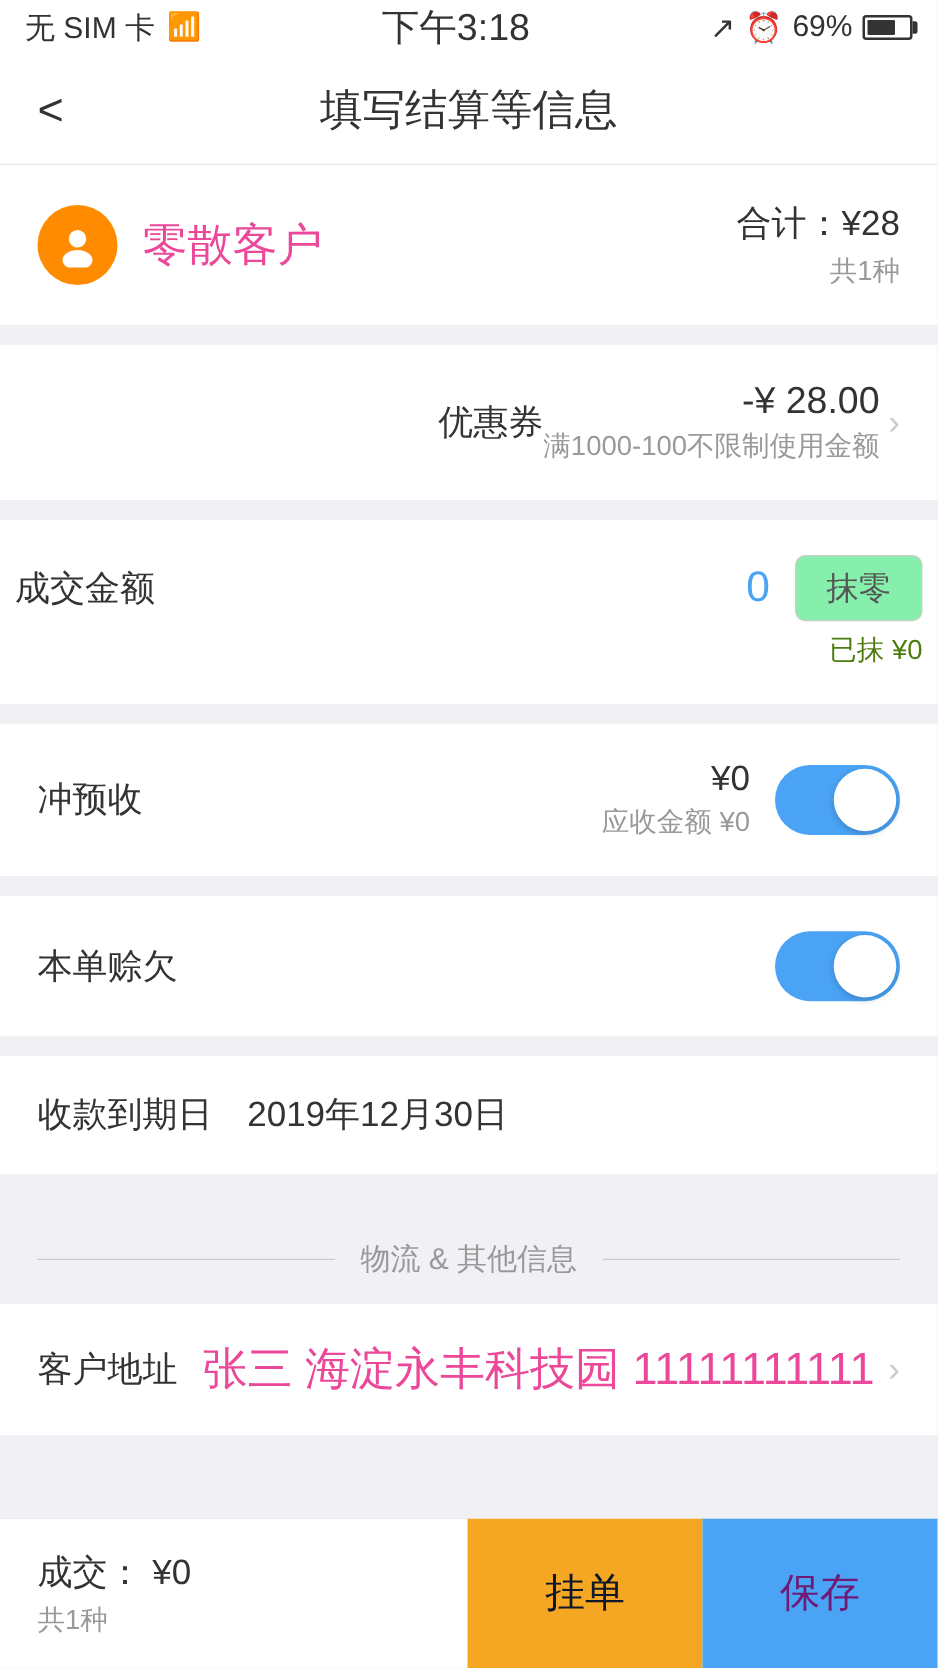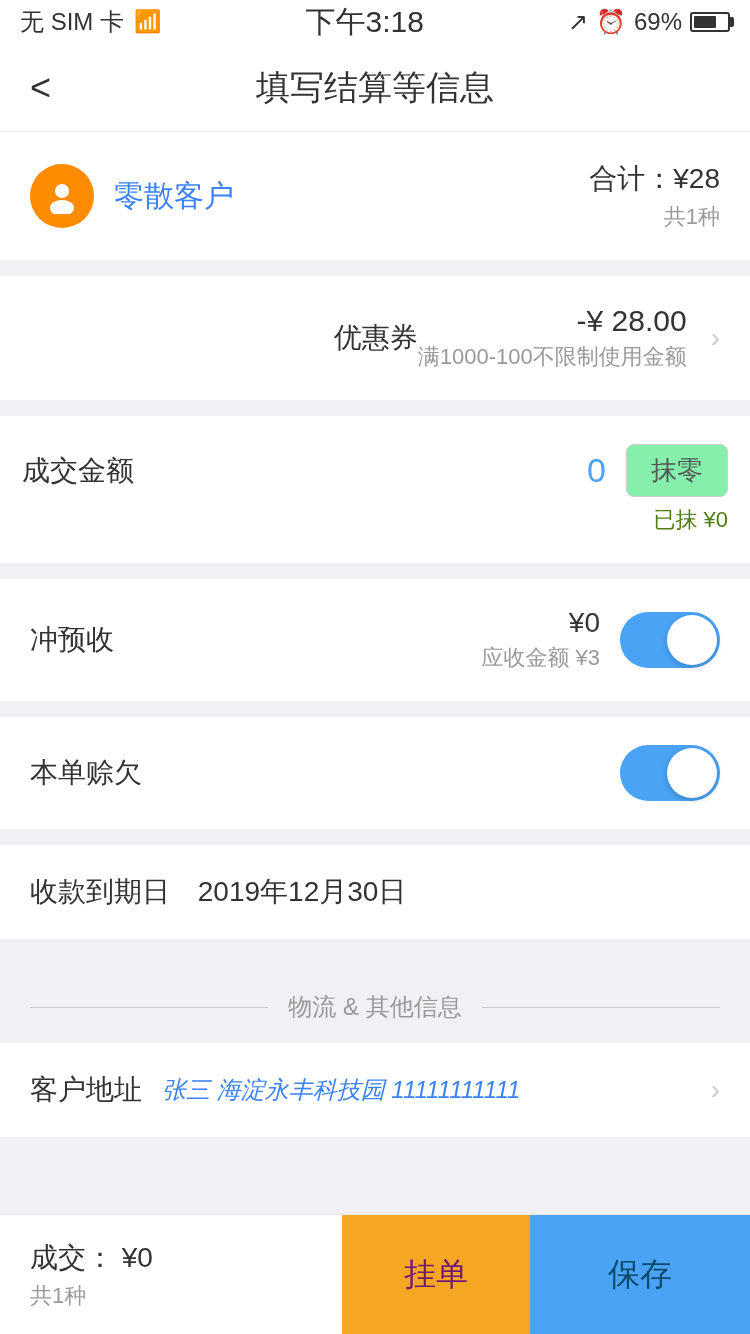--- a/index.html
+++ b/index.html
@@ -110,22 +110,22 @@
       height: 64px;
       border-radius: 50%;
       background: #ff8c00;
       display: flex;
       align-items: center;
       justify-content: center;
       color: #fff;
       font-size: 30px;
     }
     .customer-name {
-      font-size: 30px;
-      color: #3b82f6;
+      font-size: 36px;
+      color: #ec4899;
     }
     .customer-total-right {
       text-align: right;
     }
     .total-amount {
       font-size: 28px;
       color: #333;
     }
     .total-count {
       font-size: 22px;
@@ -144,41 +144,41 @@
       margin-bottom: 16px;
     }
     .coupon-label {
       font-size: 28px;
       color: #333;
     }
     .coupon-right {
       text-align: right;
       display: flex;
       align-items: center;
-      gap: 24px;
+      gap: 7px;
     }
     .coupon-discount {
       font-size: 30px;
       color: #333;
     }
     .coupon-desc {
       font-size: 22px;
       color: #999;
       margin-top: 4px;
       text-align: right;
     }
     .chevron {
       color: #ccc;
       font-size: 28px;
     }
 
     
     .amount-section {
       background: #fff;
-      padding: 28px 22px;
+      padding: 28px 12px;
       margin-bottom: 16px;
     }
     .amount-row {
       display: flex;
       align-items: center;
       justify-content: space-between;
     }
     .amount-label { font-size: 28px; color: #333; }
     .amount-right {
       display: flex;
@@ -300,21 +300,21 @@
     
     .address-row {
       background: #fff;
       padding: 28px 30px;
       display: flex;
       align-items: center;
       justify-content: space-between;
       margin-top: 0;
     }
     .address-label { font-size: 28px; color: #333; flex-shrink: 0; margin-right: 20px; }
-    .address-value { font-size: 24px; color: #3b82f6; flex: 1; font-style: italic; }
+    .address-value { font-size: 36px; color: #ec4899; flex: 1; }
     .address-chevron { color: #ccc; font-size: 28px; }
 
     
     .bottom-bar {
       position: fixed;
       bottom: 0;
       left: 0;
       width: 750px;
       height: 120px;
       background: #fff;
@@ -328,32 +328,32 @@
     }
     .bottom-count { font-size: 22px; color: #999; margin-top: 4px; }
     .btn-hang {
       width: 188px;
       height: 120px;
       background: #f5a623;
       display: flex;
       align-items: center;
       justify-content: center;
       font-size: 32px;
-      color: #701a75;
+      color: #0f172a;
       cursor: pointer;
     }
     .btn-save {
-      width: 220px;
+      width: 188px;
       height: 120px;
       background: #4aa3f5;
       display: flex;
       align-items: center;
       justify-content: center;
       font-size: 32px;
-      color: #0c4a6e;
+      color: #701a75;
       cursor: pointer;
     }
 
     .wifi-icon {
       display: inline-block;
       font-size: 22px;
     }
   </style>
 </head>
 <body>
@@ -418,21 +418,21 @@
     </div>
     <div class="amount-sub">已抹  ¥0</div>
   </div>
 
   <div class="advance-section card">
     <div class="advance-row">
       <span class="advance-label">冲预收</span>
       <div class="advance-right">
         <div class="advance-amount-group">
           <div class="advance-amount">¥0</div>
-          <div class="advance-sub">应收金额 ¥3</div>
+          <div class="advance-sub">应收金额 ¥0</div>
         </div>
         <div class="toggle">
           <div class="toggle-thumb"></div>
         </div>
       </div>
     </div>
   </div>
 
   <div class="divider-section"></div>
 

